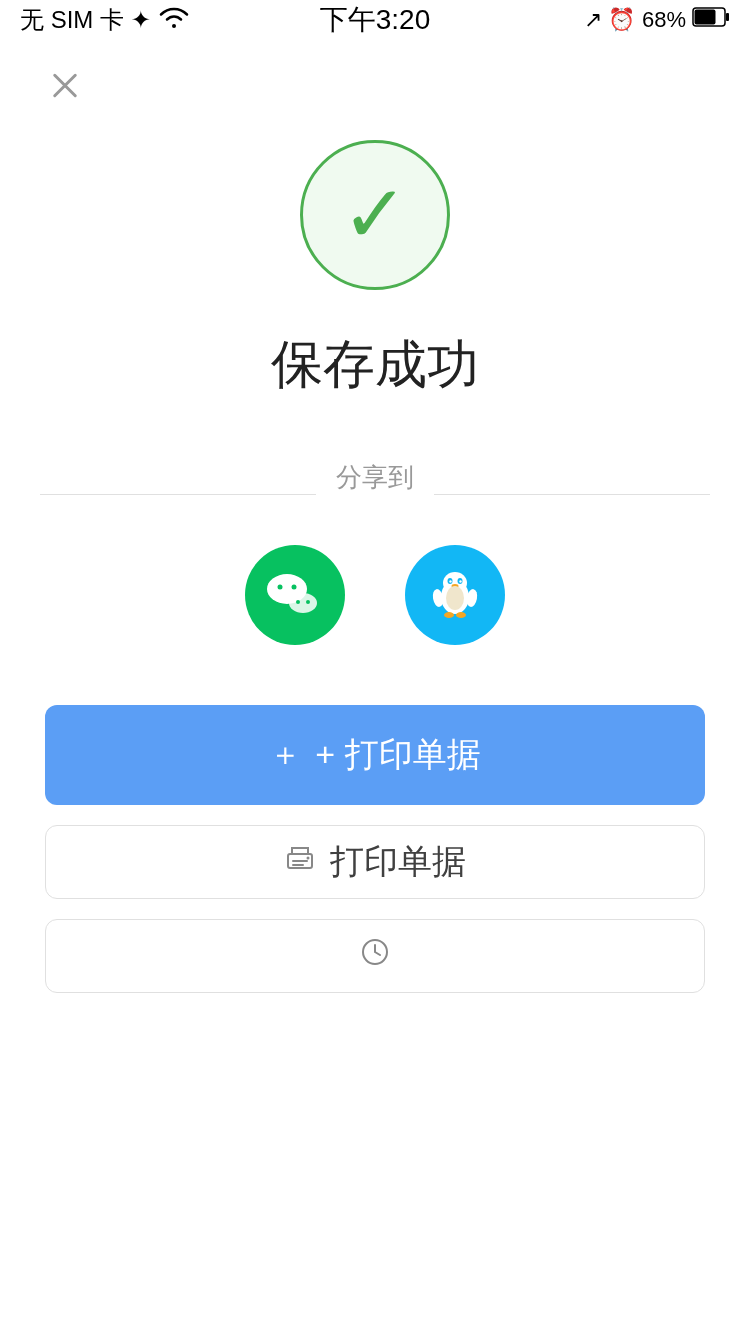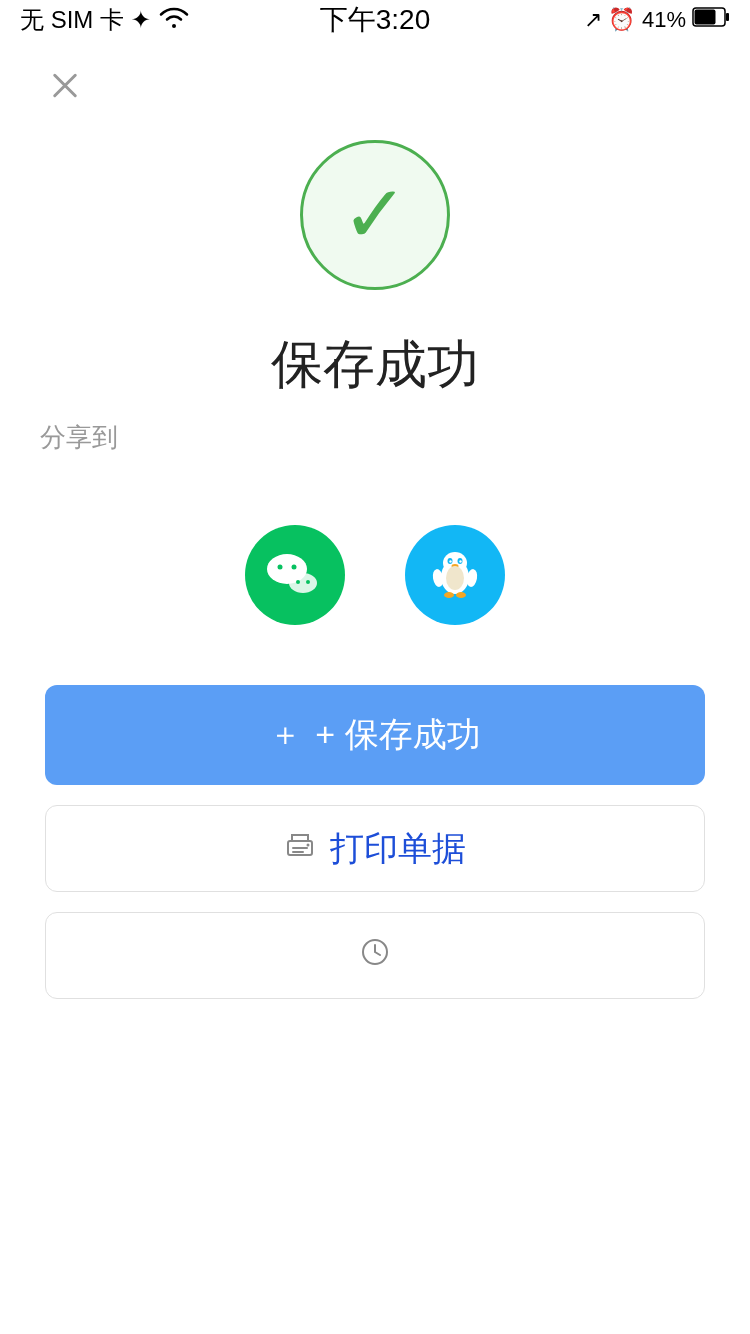--- a/index.html
+++ b/index.html
@@ -93,34 +93,34 @@
       font-size: 80px;
       color: #4CAF50;
       line-height: 1;
     }
 
     
     .success-title {
       font-size: 52px;
       font-weight: 400;
       color: #222;
+      margin-bottom: 60px;
     }
 
     
     .share-section {
       width: 100%;
       padding: 0 40px;
       margin-bottom: 60px;
     }
     .share-divider {
       display: flex;
-      align-items: flex-start;
+      align-items: flex-end;
       gap: 20px;
       margin-bottom: 50px;
-      flex-direction: column;
     }
     .divider-line {
       flex: 1;
       height: 1px;
       background: #e0e0e0;
     }
     .share-label {
       font-size: 26px;
       color: #999;
       white-space: nowrap;
@@ -172,25 +172,25 @@
       color: white;
       font-size: 34px;
       display: flex;
       align-items: center;
       justify-content: center;
       gap: 14px;
       cursor: pointer;
     }
     .btn-secondary {
       width: 100%;
-      height: 87px;
+      height: 74px;
       background: #ffffff;
       border: 1px solid #e0e0e0;
       border-radius: 12px;
-      color: #1d4ed8;
+      color: #404040;
       font-size: 34px;
       display: flex;
       align-items: center;
       justify-content: center;
       gap: 14px;
       cursor: pointer;
     }
     .btn-icon {
       font-size: 32px;
       color: inherit;
@@ -213,21 +213,21 @@
         <path d="M15 18a2 2 0 1 1 0 4 2 2 0 0 1 0-4z" fill="#000"></path>
         <path d="M8 13.5c1.9-1.9 4.4-3 7-3s5.1 1.1 7 3" stroke="#000" stroke-width="2.5" stroke-linecap="round" fill="none"></path>
         <path d="M3 8.5C6.3 5.2 10.9 3 16 3s9.7 2.2 13 5.5" stroke="#000" stroke-width="2.5" stroke-linecap="round" fill="none" transform="translate(-1,0)"></path>
       </svg>
     </span>
   </div>
   <div class="status-center">下午3:20</div>
   <div class="status-right">
     <span>↗</span>
     <span>⏰</span>
-    <span>41%</span>
+    <span>68%</span>
     <span>
       <svg width="38" height="20" viewBox="0 0 38 20">
         <rect x="1" y="1" width="32" height="18" rx="3" ry="3" stroke="#000" stroke-width="1.5" fill="none"></rect>
         <rect x="34" y="6" width="3" height="8" rx="1" fill="#000"></rect>
         <rect x="2.5" y="2.5" width="21" height="15" rx="2" fill="#000"></rect>
       </svg>
     </span>
   </div>
 </div>
 
@@ -288,21 +288,21 @@
         </svg>
       </div>
 
     </div>
   </div>
 
   <div class="action-buttons">
 
     <button class="btn-primary">
       <span class="btn-icon">＋</span>
-      <span>+ 保存成功</span>
+      <span>+ 打印单据</span>
     </button>
 
     <button class="btn-secondary">
       <span class="btn-icon">
         <svg width="32" height="32" viewBox="0 0 32 32" fill="none">
           <rect x="4" y="12" width="24" height="14" rx="2" stroke="#888" stroke-width="2" fill="none"></rect>
           <rect x="8" y="18" width="16" height="2" rx="1" fill="#888"></rect>
           <rect x="8" y="22" width="12" height="2" rx="1" fill="#888"></rect>
           <path d="M8 12V6h16v6" stroke="#888" stroke-width="2" fill="none"></path>
           <circle cx="24" cy="16" r="1.5" fill="#888"></circle>

